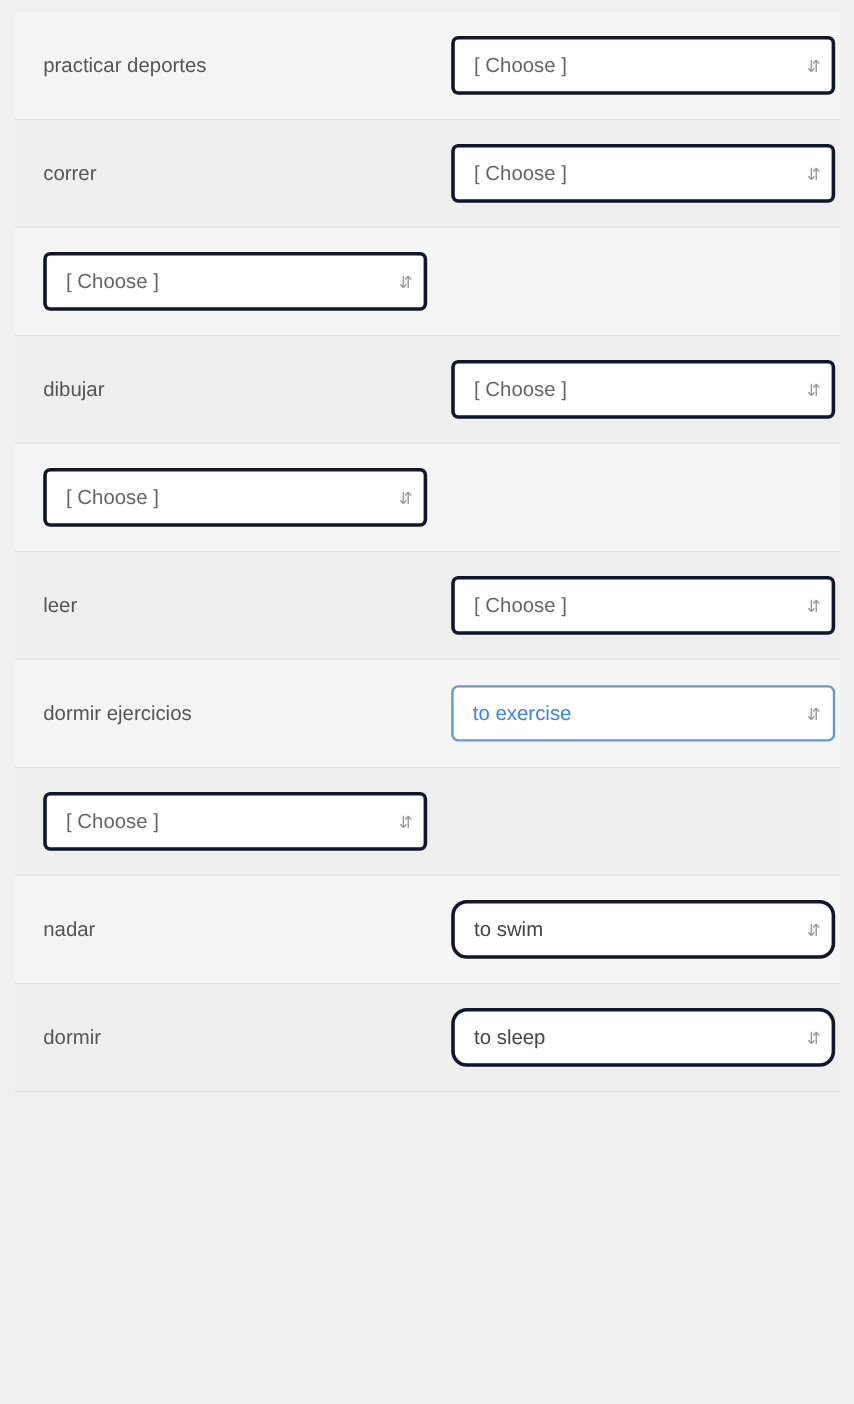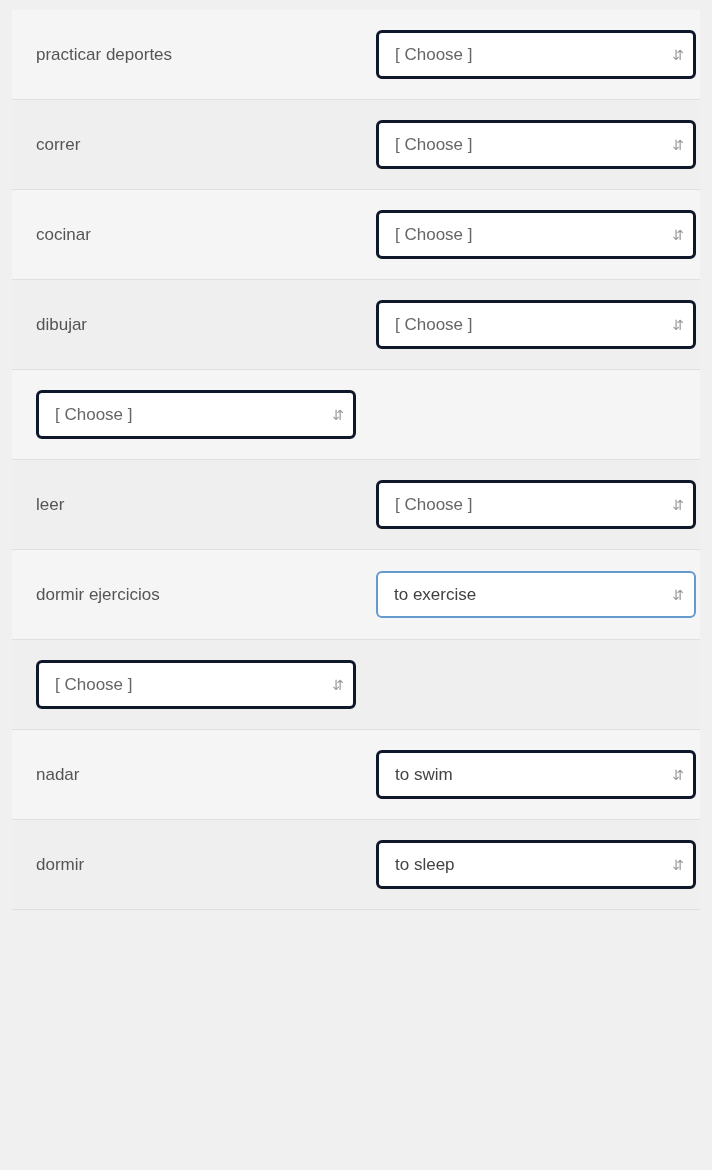--- a/index.html
+++ b/index.html
@@ -60,25 +60,26 @@
       border-radius: 6px;
       padding: 12px 40px 12px 16px;
       font-size: 17px;
       color: #666;
       cursor: pointer;
       outline: none;
     }
 
     .select-wrapper select.highlighted {
       border: 2px solid #6699cc;
-      color: #404040;
+      color: #3b82f6;
     }
 
     .select-wrapper select.answered {
       color: #444;
+      border-radius: 13px;
     }
 
     .chevron-icon {
       position: absolute;
       right: 12px;
       top: 50%;
       transform: translateY(-50%);
       pointer-events: none;
       color: #999;
       font-size: 14px;
@@ -90,21 +91,20 @@
 <div class="container" id="app">
 <div class="row">
       <span class="label">practicar deportes</span>
       <div class="select-wrapper"><select><option value="choose">[ Choose ]</option><option value="to_play_sports">to play sports</option><option value="to_exercise">to exercise</option><option value="to_run">to run</option><option value="to_cook">to cook</option><option value="to_draw">to draw</option><option value="to_read">to read</option><option value="to_swim">to swim</option><option value="to_sleep">to sleep</option><option value="to_play_videogames">to play video games</option><option value="to_spend_time">to spend time with friends</option></select><span class="chevron-icon">⇵</span></div>
     </div>
     <div class="row">
       <span class="label">correr</span>
       <div class="select-wrapper"><select><option value="choose">[ Choose ]</option><option value="to_play_sports">to play sports</option><option value="to_exercise">to exercise</option><option value="to_run">to run</option><option value="to_cook">to cook</option><option value="to_draw">to draw</option><option value="to_read">to read</option><option value="to_swim">to swim</option><option value="to_sleep">to sleep</option><option value="to_play_videogames">to play video games</option><option value="to_spend_time">to spend time with friends</option></select><span class="chevron-icon">⇵</span></div>
     </div>
     <div class="row">
-      <span class="label">cocinar</span>
       <div class="select-wrapper"><select><option value="choose">[ Choose ]</option><option value="to_play_sports">to play sports</option><option value="to_exercise">to exercise</option><option value="to_run">to run</option><option value="to_cook">to cook</option><option value="to_draw">to draw</option><option value="to_read">to read</option><option value="to_swim">to swim</option><option value="to_sleep">to sleep</option><option value="to_play_videogames">to play video games</option><option value="to_spend_time">to spend time with friends</option></select><span class="chevron-icon">⇵</span></div>
     </div>
     <div class="row">
       <span class="label">dibujar</span>
       <div class="select-wrapper"><select><option value="choose">[ Choose ]</option><option value="to_play_sports">to play sports</option><option value="to_exercise">to exercise</option><option value="to_run">to run</option><option value="to_cook">to cook</option><option value="to_draw">to draw</option><option value="to_read">to read</option><option value="to_swim">to swim</option><option value="to_sleep">to sleep</option><option value="to_play_videogames">to play video games</option><option value="to_spend_time">to spend time with friends</option></select><span class="chevron-icon">⇵</span></div>
     </div>
     <div class="row">
       <div class="select-wrapper"><select><option value="choose">[ Choose ]</option><option value="to_play_sports">to play sports</option><option value="to_exercise">to exercise</option><option value="to_run">to run</option><option value="to_cook">to cook</option><option value="to_draw">to draw</option><option value="to_read">to read</option><option value="to_swim">to swim</option><option value="to_sleep">to sleep</option><option value="to_play_videogames">to play video games</option><option value="to_spend_time">to spend time with friends</option></select><span class="chevron-icon">⇵</span></div>
     </div>
     <div class="row">

